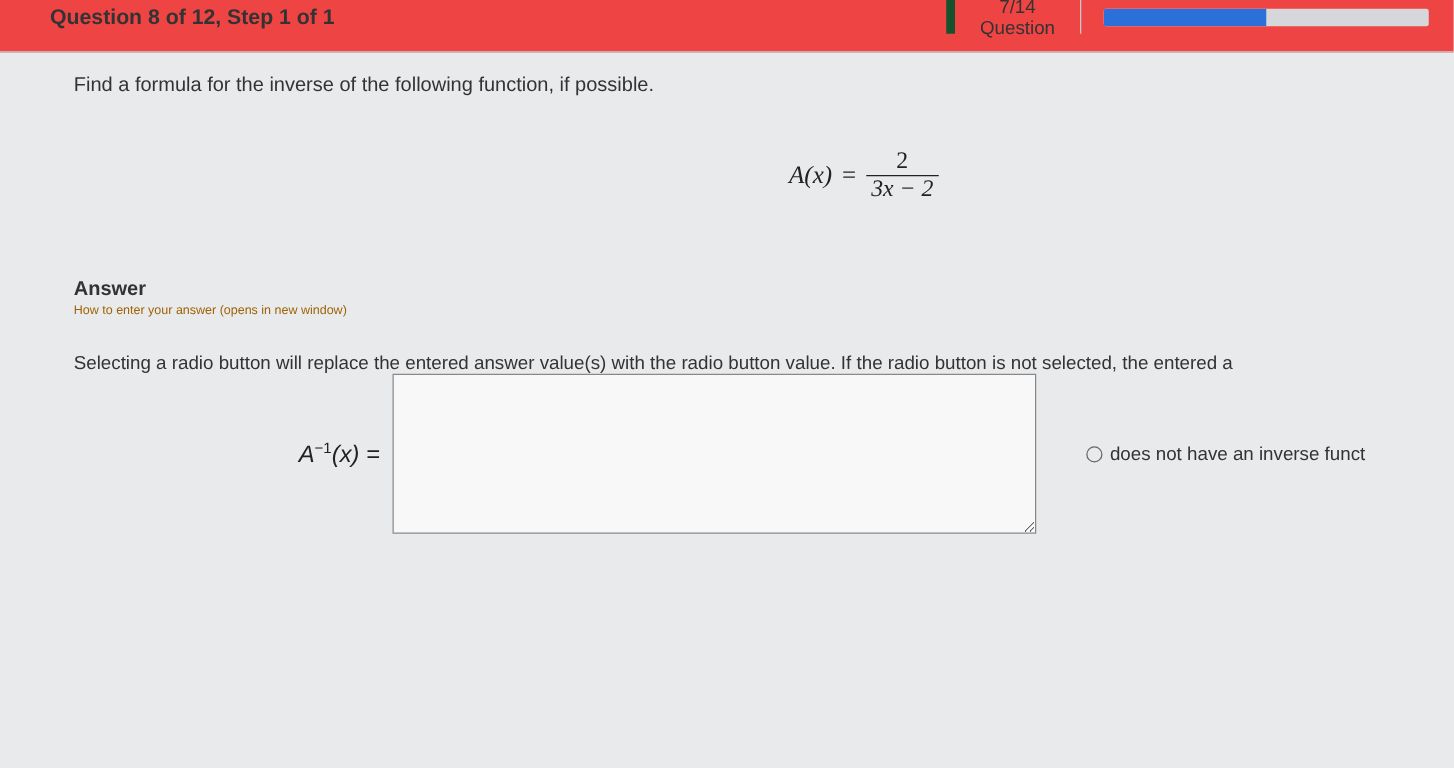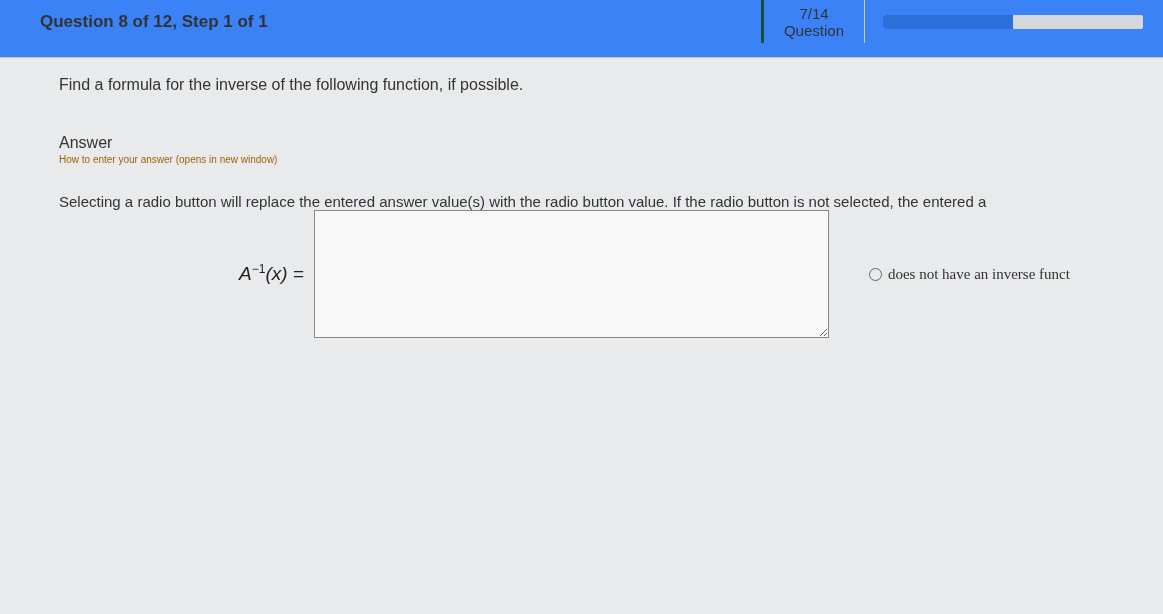--- a/index.html
+++ b/index.html
@@ -11,35 +11,35 @@
       font-family: 'Segoe UI', Tahoma, Geneva, Verdana, sans-serif;
       background: #e8eaec;
       width: 1163px;
       height: 614px;
       overflow: hidden;
       position: relative;
     }
     .header {
       display: flex;
       align-items: center;
-      background: #3b82f6;
+      background: #ef4444;
       border-bottom: 1px solid #c8cacd;
       padding: 0 20px 14px 40px;
-      height: 58px;
+      height: 42px;
     }
     .question-label {
       font-weight: 600;
       font-size: 17px;
       color: #333;
       flex: 1;
     }
     .score-box {
       text-align: center;
       padding: 0 20px;
-      border-left: 3px solid #14532d;
+      border-left: 7px solid #14532d;
       border-right: 1px solid #c8cacd;
       height: 100%;
       display: flex;
       flex-direction: column;
       justify-content: center;
       min-width: 90px;
     }
     .score-top {
       font-size: 15px;
       color: #333;
@@ -99,21 +99,21 @@
     }
     .fraction .den {
       border-top: 1.2px solid #222;
       padding: 0 4px;
     }
     .answer-section {
       margin-top: 10px;
     }
     .answer-title {
       font-size: 16px;
-      font-weight: 400;
+      font-weight: 700;
       color: #333;
     }
     .answer-help {
       font-size: 10px;
       color: #a16207;
       margin-top: 2px;
       margin-bottom: 28px;
       cursor: pointer;
     }
     .radio-note {
@@ -146,21 +146,20 @@
       font-size: 16px;
       font-family: 'Cambria Math', serif;
     }
     .radio-option {
       display: flex;
       align-items: center;
       margin-left: 40px;
       font-size: 15px;
       color: #333;
       gap: 6px;
-      font-family: Liberation Serif, serif;
     }
     .radio-circle {
       width: 13px;
       height: 13px;
       border: 1.5px solid #666;
       border-radius: 50%;
       display: inline-block;
       flex-shrink: 0;
     }
   </style>
@@ -176,20 +175,30 @@
   <div class="progress-wrap">
     <div class="progress-bar">
       <div class="progress-fill" style="width: 50%;"></div>
     </div>
   </div>
 </div>
 
 <div class="content">
   <div class="prompt">Find a formula for the inverse of the following function, if possible.</div>
 
+  <div class="formula-area">
+    <span class="formula-inline">
+      <span><i>A(x)</i></span>
+      <span>=</span>
+      <span class="fraction">
+        <span class="num">2</span>
+        <span class="den"><i>3x − 2</i></span>
+      </span>
+    </span>
+  </div>
 
   <div class="answer-section">
     <div class="answer-title">Answer</div>
     <div class="answer-help">How to enter your answer (opens in new window)</div>
     <div class="radio-note">Selecting a radio button will replace the entered answer value(s) with the radio button value. If the radio button is not selected, the entered a</div>
 
     <div class="input-row">
       <span class="inv-label">
         <span>A</span><sup>−1</sup><span>(x) =</span>
       </span>

